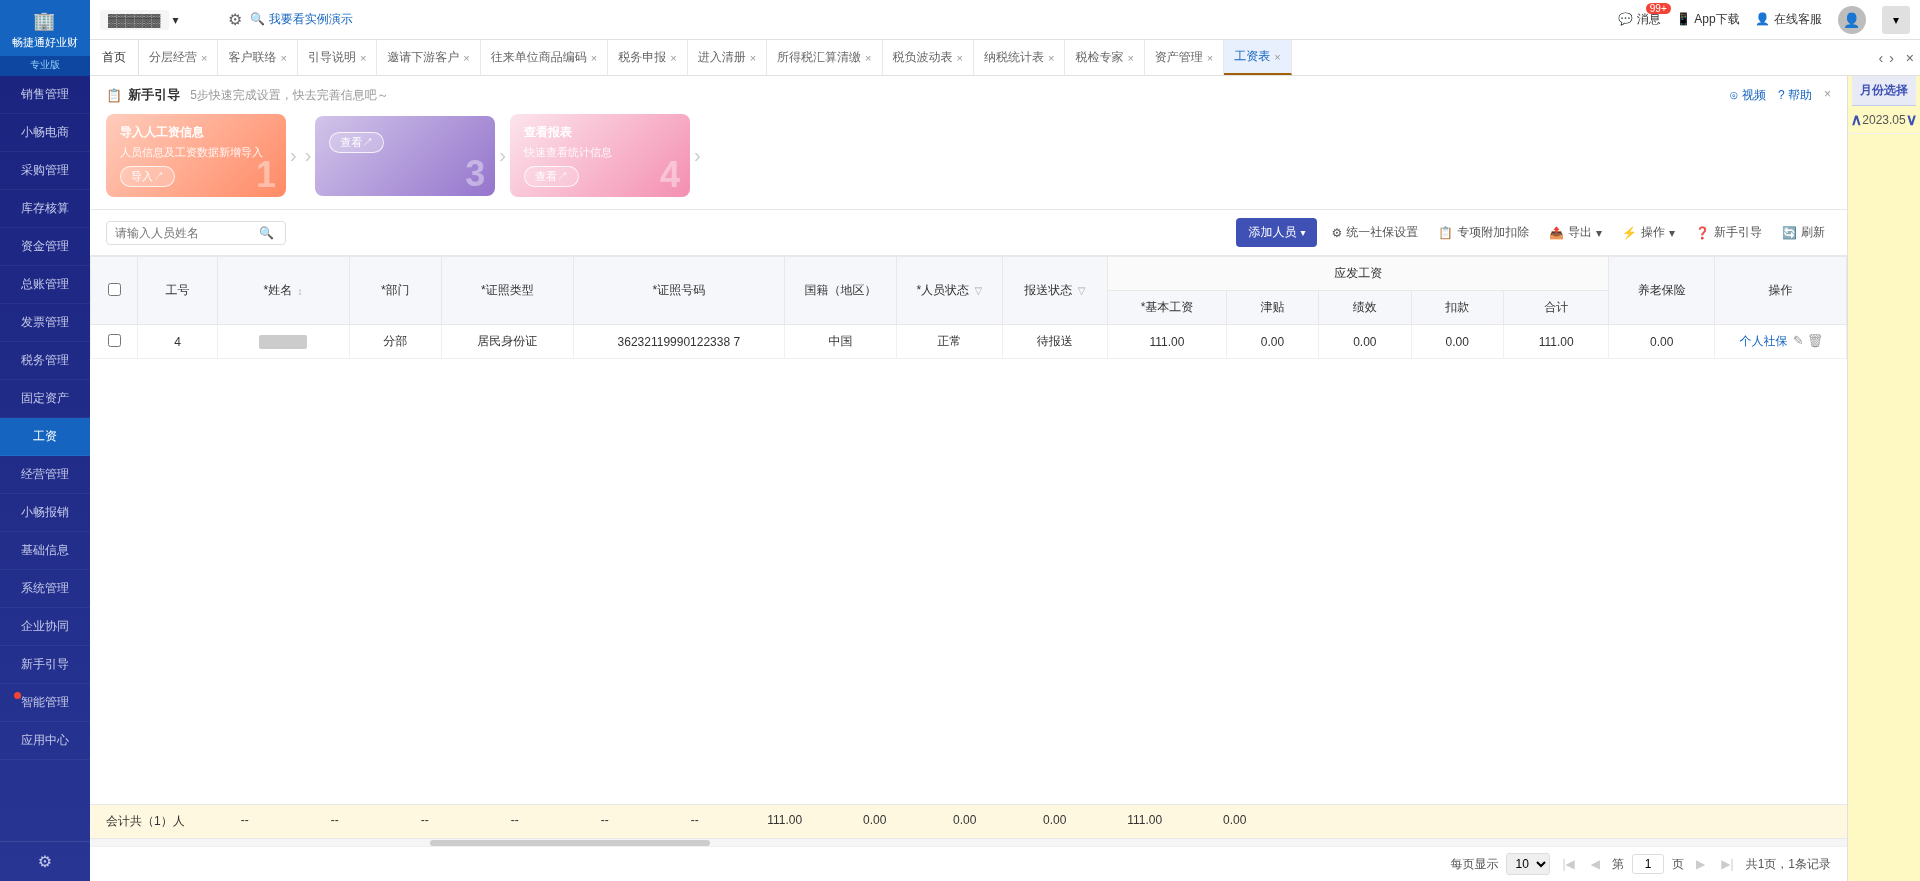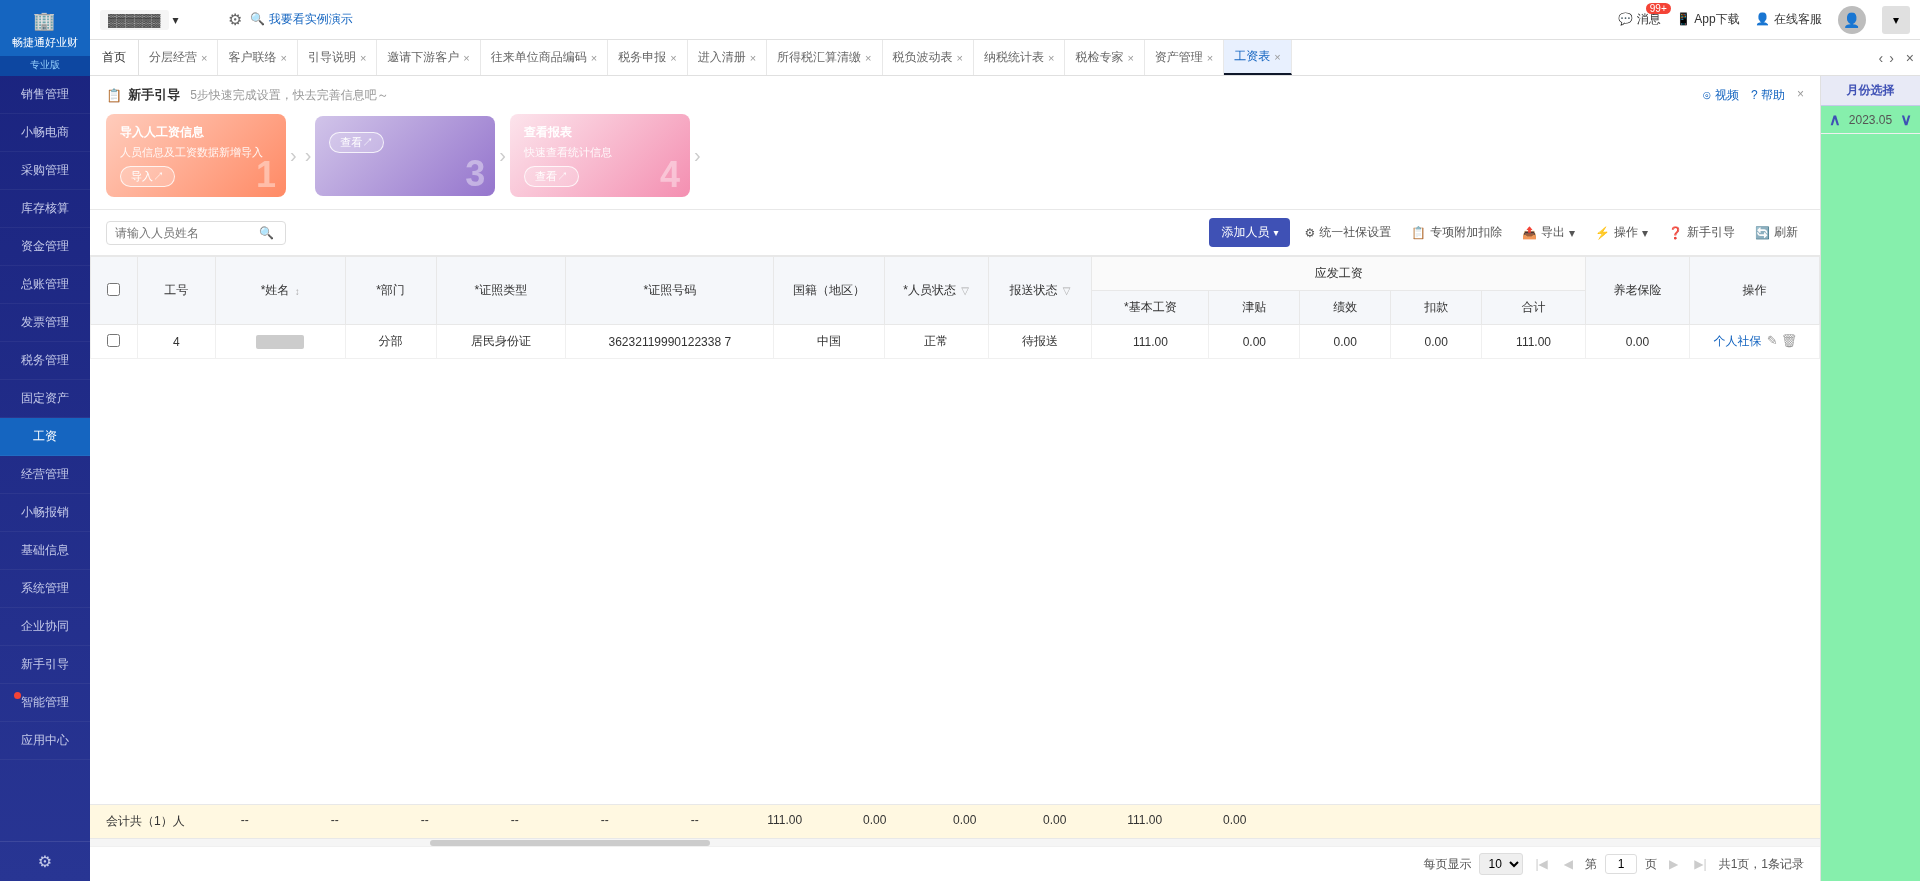--- a/index.html
+++ b/index.html
@@ -153,21 +153,21 @@
       font-size: 12px;
       color: #666;
       cursor: pointer;
       border-right: 1px solid #e8e8e8;
       white-space: nowrap;
       flex-shrink: 0;
     }
     .tab-item.active {
       color: #1565c0;
       background: #e8f0fe;
-      border-bottom: 2px solid #0f172a;
+      border-bottom: 2px solid #a16207;
       align-items: center;
     }
     .tab-item .tab-close { color: #999; font-size: 11px; }
     .tab-arrows {
       display: flex;
       align-items: center;
       gap: 2px;
       padding: 0 4px;
       flex-shrink: 0;
     }
@@ -427,27 +427,28 @@
       border: 1px solid #ddd;
       border-radius: 3px;
       width: 32px;
       text-align: center;
       padding: 2px;
       font-size: 12px;
     }
 
     
     .month-panel {
-      width: 100px;
-      background: #86efac;
+      width: 73px;
+      background: #fef9c3;
       border-left: 1px solid #e0e0e0;
       display: flex;
       flex-direction: column;
       flex-shrink: 0;
       overflow-y: auto;
+      align-items: center;
     }
     .month-panel-header {
       background: #e8eaf6;
       padding: 6px 8px;
       font-size: 12px;
       color: #3f51b5;
       font-weight: bold;
       text-align: center;
       border-bottom: 1px solid #c5cae9;
     }

